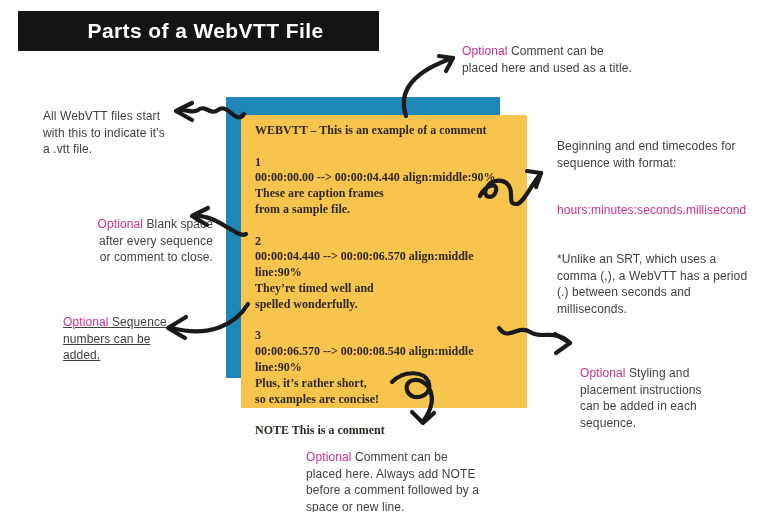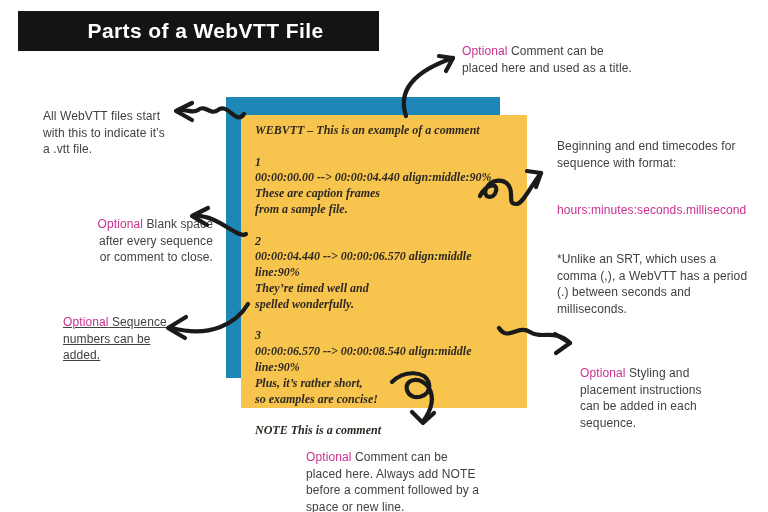--- a/index.html
+++ b/index.html
@@ -15,21 +15,21 @@
     position:absolute; left:18px; top:11px; width:347px; height:40px;
     background:var(--ink); color:#ffffff; display:flex; align-items:center; justify-content:center;
     font-weight:bold; font-size:21px; letter-spacing:.4px;padding-left:14px;
   }
   .card-blue{
     position:absolute; left:226px; top:97px; width:274px; height:281px;
     background:var(--blue);
   }
   .card-yellow{
     position:absolute; left:241px; top:115px; width:286px; height:293px;
-    background:var(--yellow); box-sizing:border-box; padding:8px 12px 8px 14px;font-style:italic;
+    background:var(--yellow); box-sizing:border-box; padding:8px 12px 8px 14px;
   }
   .vtt{
     font-family:"Liberation Serif", serif; font-weight:bold;
     font-size:12px; line-height:15.8px; color:var(--cardink);
     white-space:pre-line; margin:0;
   }
   .note{
     position:absolute; color:var(--gray); font-size:12px; line-height:1.4;
     white-space:pre-line; letter-spacing:.1px;
   }

